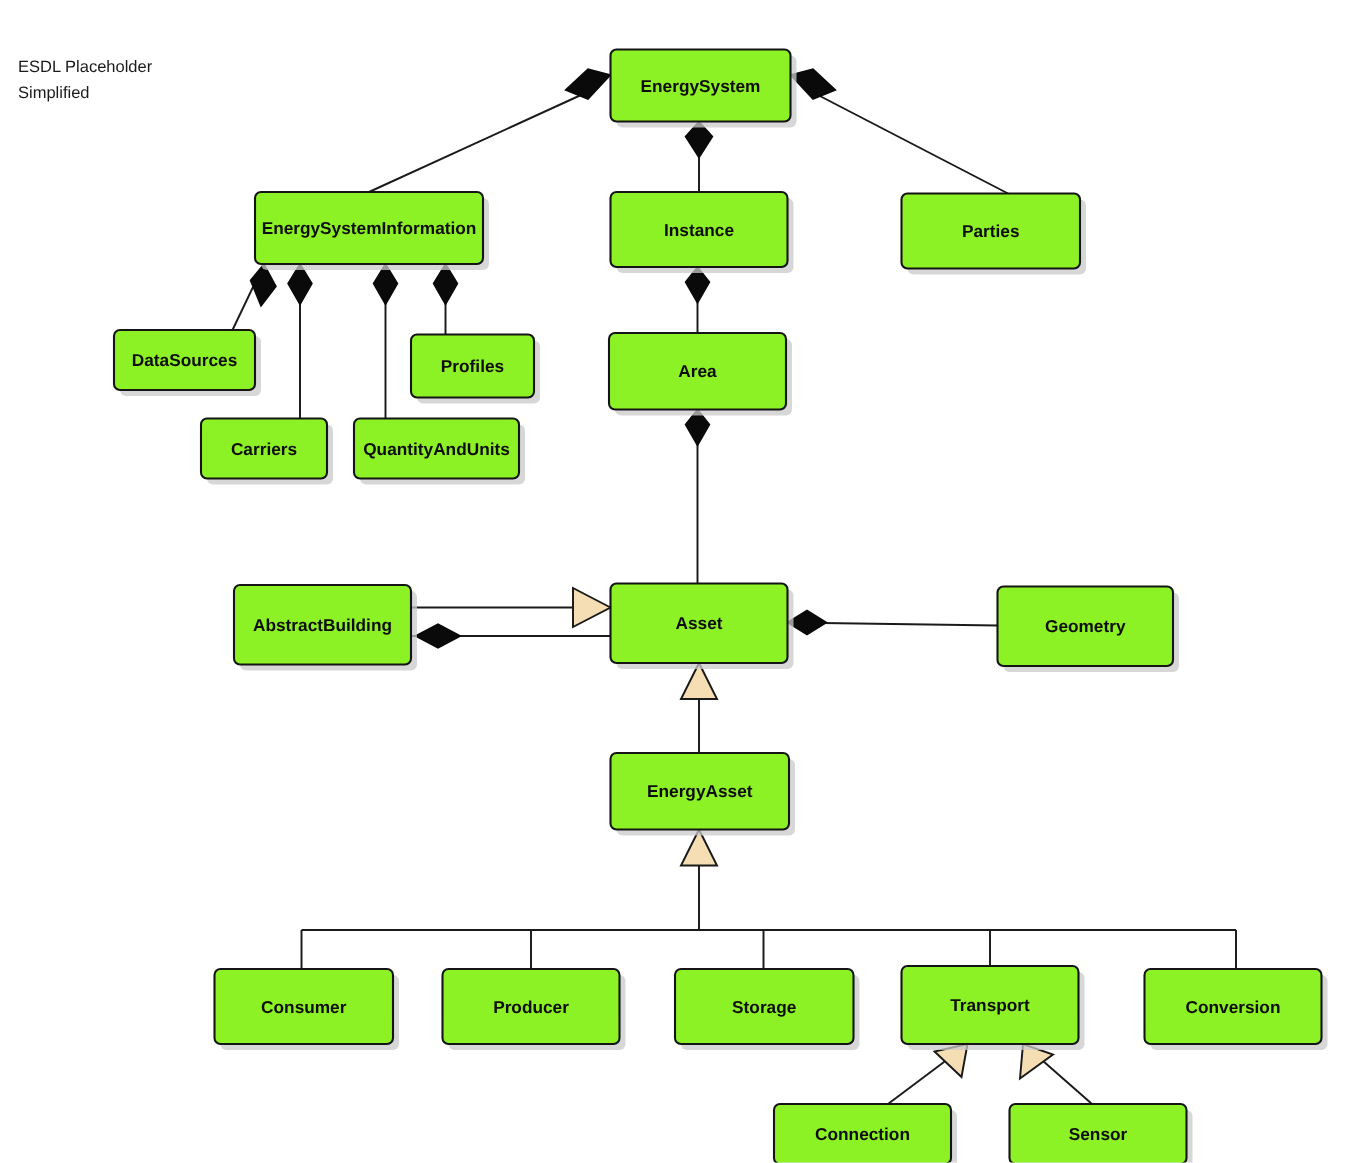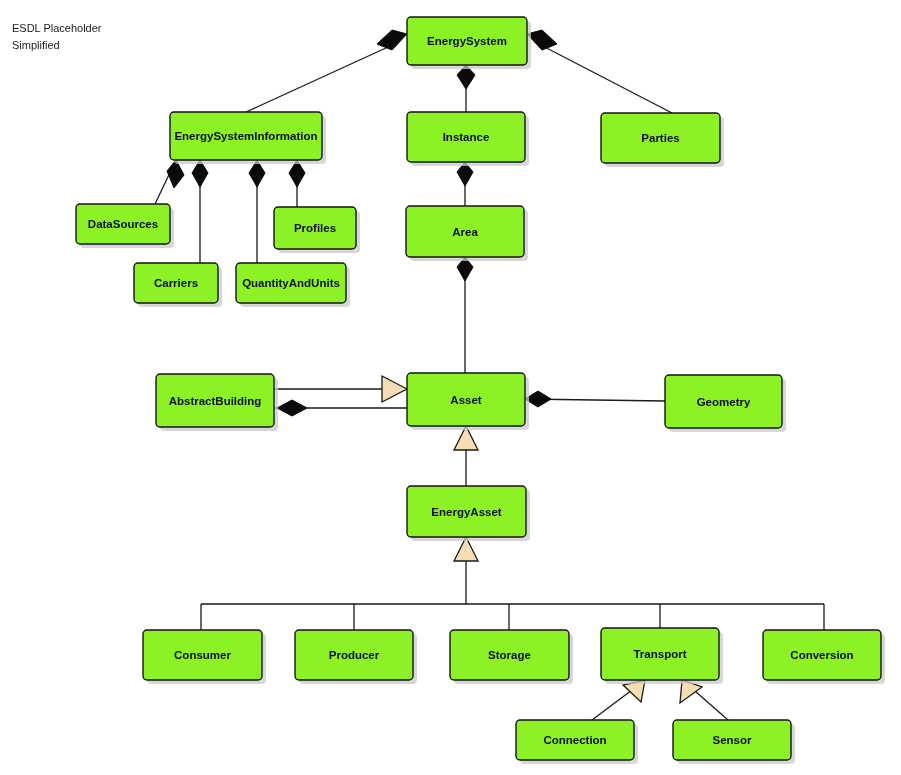--- a/index.html
+++ b/index.html
@@ -9,21 +9,21 @@
   }
   body {
     width: 901px;
     height: 775px;
     font-family: "Liberation Sans", sans-serif;
     overflow: hidden;
     position: relative;
   }
   #diagram-root {
     position: absolute;
-    left: 0; top: 0;
+    left: 0; top: 16px;
     width: 901px;
     height: 675px;
   }
   svg#uml-canvas {
     display: block;
     width: 901px;
     height: 775px;
   }
   .diagram-title {
     font-family: "Liberation Sans", sans-serif;

